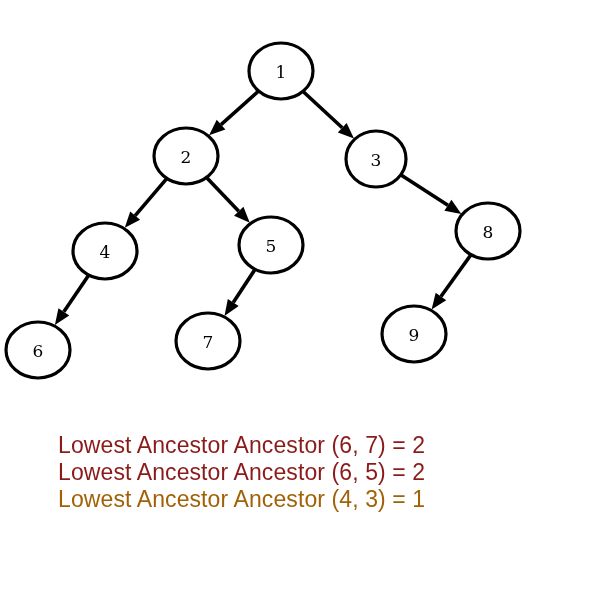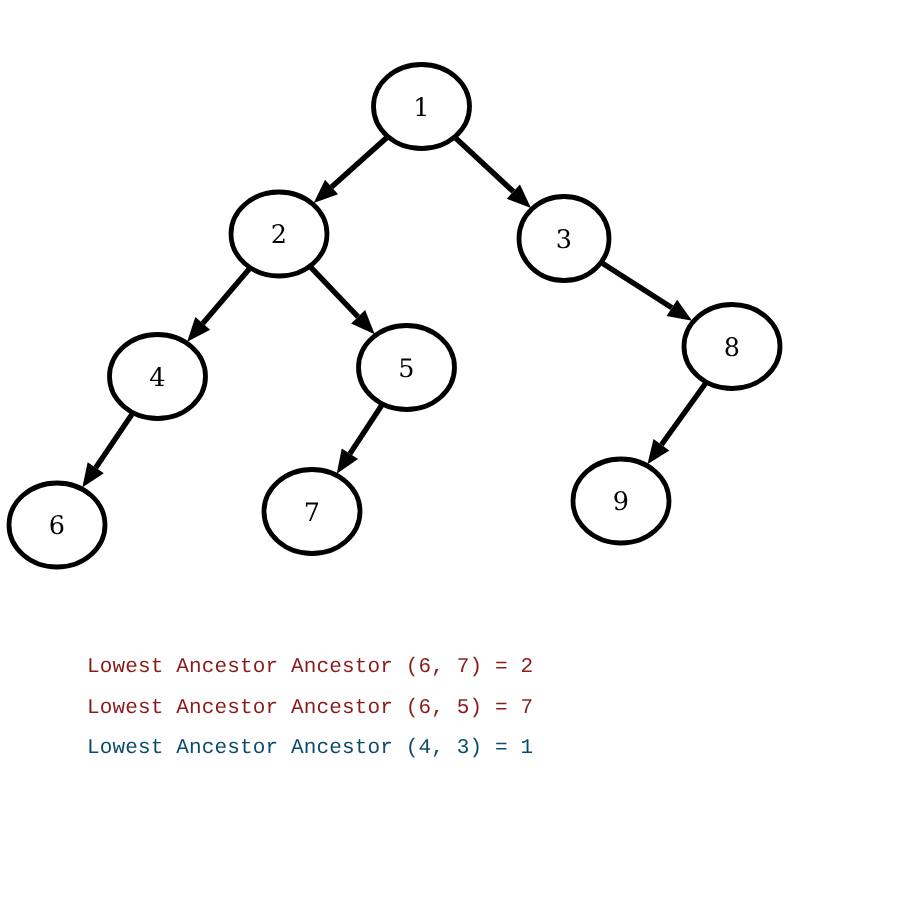--- a/index.html
+++ b/index.html
@@ -50,22 +50,22 @@
     stroke: none;
   }
   #results {
     position: absolute;
     left: 58px;
     top: 432px;
     width: 520px;
   }
   .result-line {
     color: #8b1a1a;
-    font-family: Liberation Mono, monospace;
-    font-size: 14px;
+    font-family: Liberation Sans, sans-serif;
+    font-size: 23px;
     line-height: 27px;
     white-space: nowrap;
     letter-spacing: 0.1px;
   }
 </style>
 </head>
 <body>
 
 <div id="canvas">
 
@@ -139,17 +139,17 @@
         </g>
         <g>
           <ellipse cx="414" cy="334" rx="32" ry="28" class="node-ellipse"></ellipse>
           <text x="414" y="335" class="node-label">9</text>
         </g>
       </g>
   </svg>
 
   <div id="results">
       <div class="result-line" style="color: rgb(139, 26, 26);">Lowest Ancestor Ancestor (6, 7) = 2</div>
-      <div class="result-line" style="color: rgb(139, 26, 26);">Lowest Ancestor Ancestor (6, 5) = 7</div>
-      <div class="result-line" style="color: #0c4a6e;">Lowest Ancestor Ancestor (4, 3) = 1</div>
+      <div class="result-line" style="color: rgb(139, 26, 26);">Lowest Ancestor Ancestor (6, 5) = 2</div>
+      <div class="result-line" style="color: #a16207;">Lowest Ancestor Ancestor (4, 3) = 1</div>
     </div>
 
 </div>
 
 </body></html>

